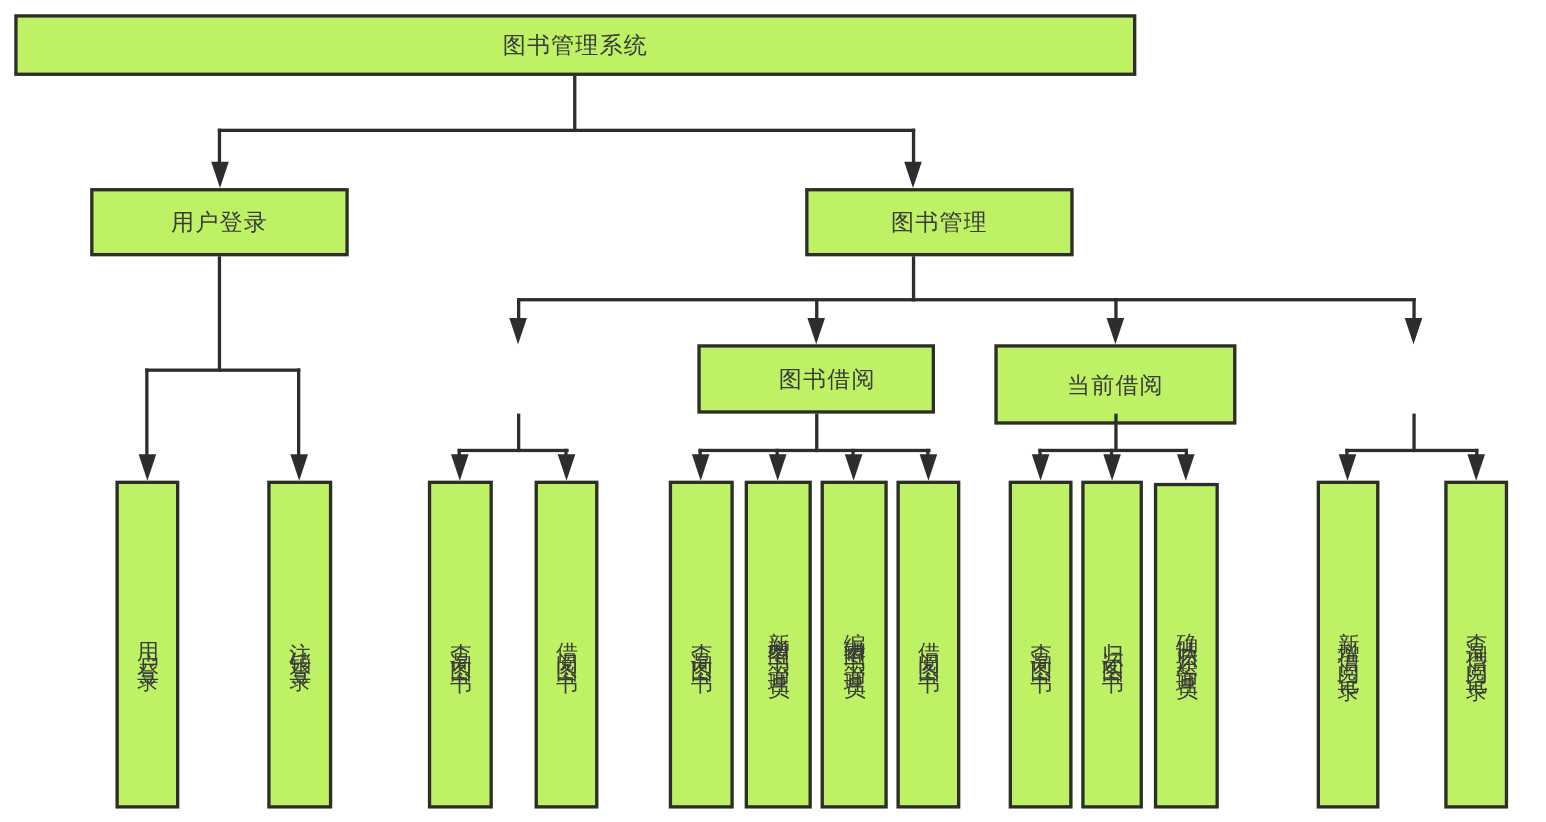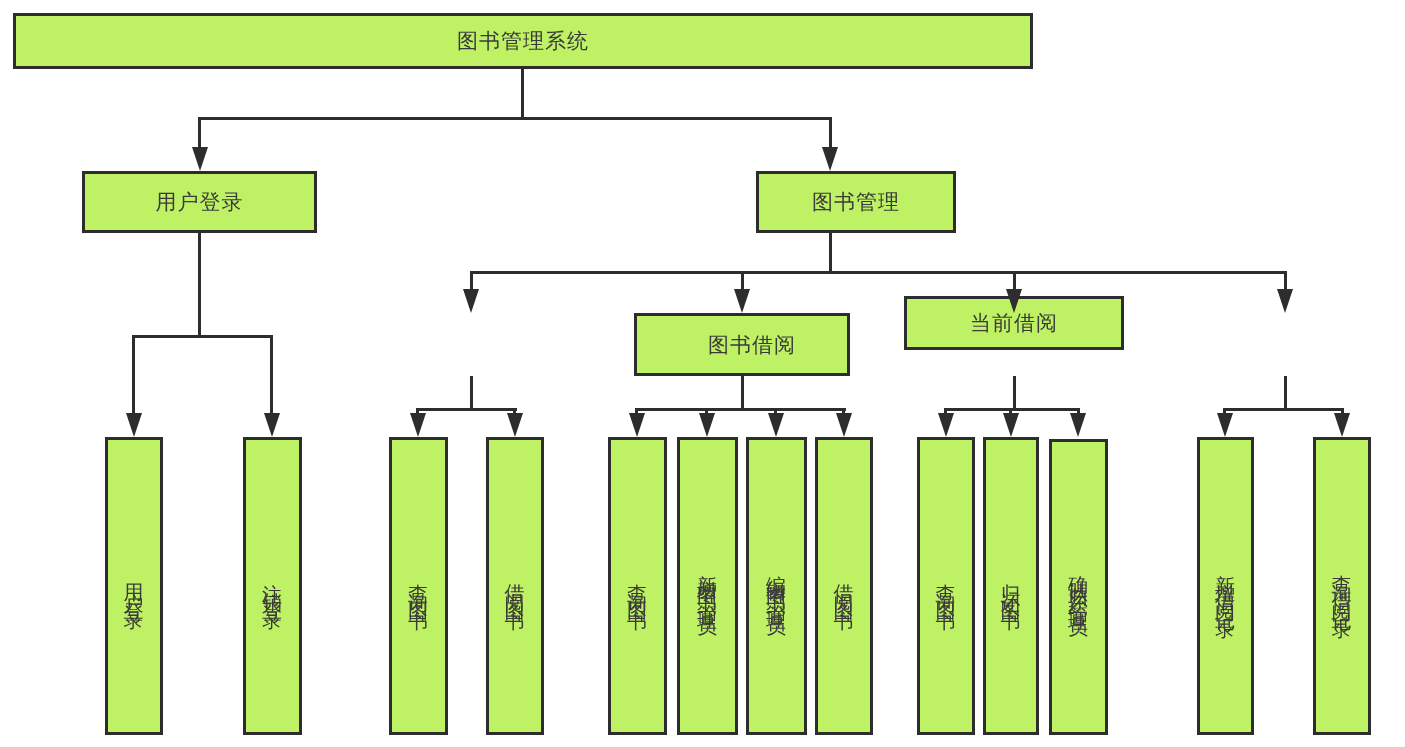--- a/index.html
+++ b/index.html
@@ -60,28 +60,28 @@
 
 <div id="stage">
 
   <div class="box" style="left:13px;top:13px;width:1020px;height:56px;">
     <span class="hlabel">图书管理系统</span>
   </div>
 
   <div class="box" style="left:82px;top:171px;width:235px;height:62px;">
     <span class="hlabel">用户登录</span>
   </div>
-  <div class="box" style="left:756px;top:171px;width:200px;height:62px;">
+  <div class="box" style="left:732px;top:171px;width:244px;height:62px;">
     <span class="hlabel">图书管理</span>
   </div>
 
   <div class="box" style="left:634px;top:313px;width:216px;height:63px;padding-left:20px;">
     <span class="hlabel">图书借阅</span>
   </div>
-  <div class="box" style="left:904px;top:296px;width:220px;height:54px;">
+  <div class="box" style="left:904px;top:313px;width:220px;height:73px;">
     <span class="hlabel">当前借阅</span>
   </div>
 
   <div class="box" style="left:105px;top:437px;width:58px;height:298px;">
     <span class="vlabel">用户登录</span>
   </div>
   <div class="box" style="left:243px;top:437px;width:59px;height:298px;">
     <span class="vlabel">注销登录</span>
   </div>
 

